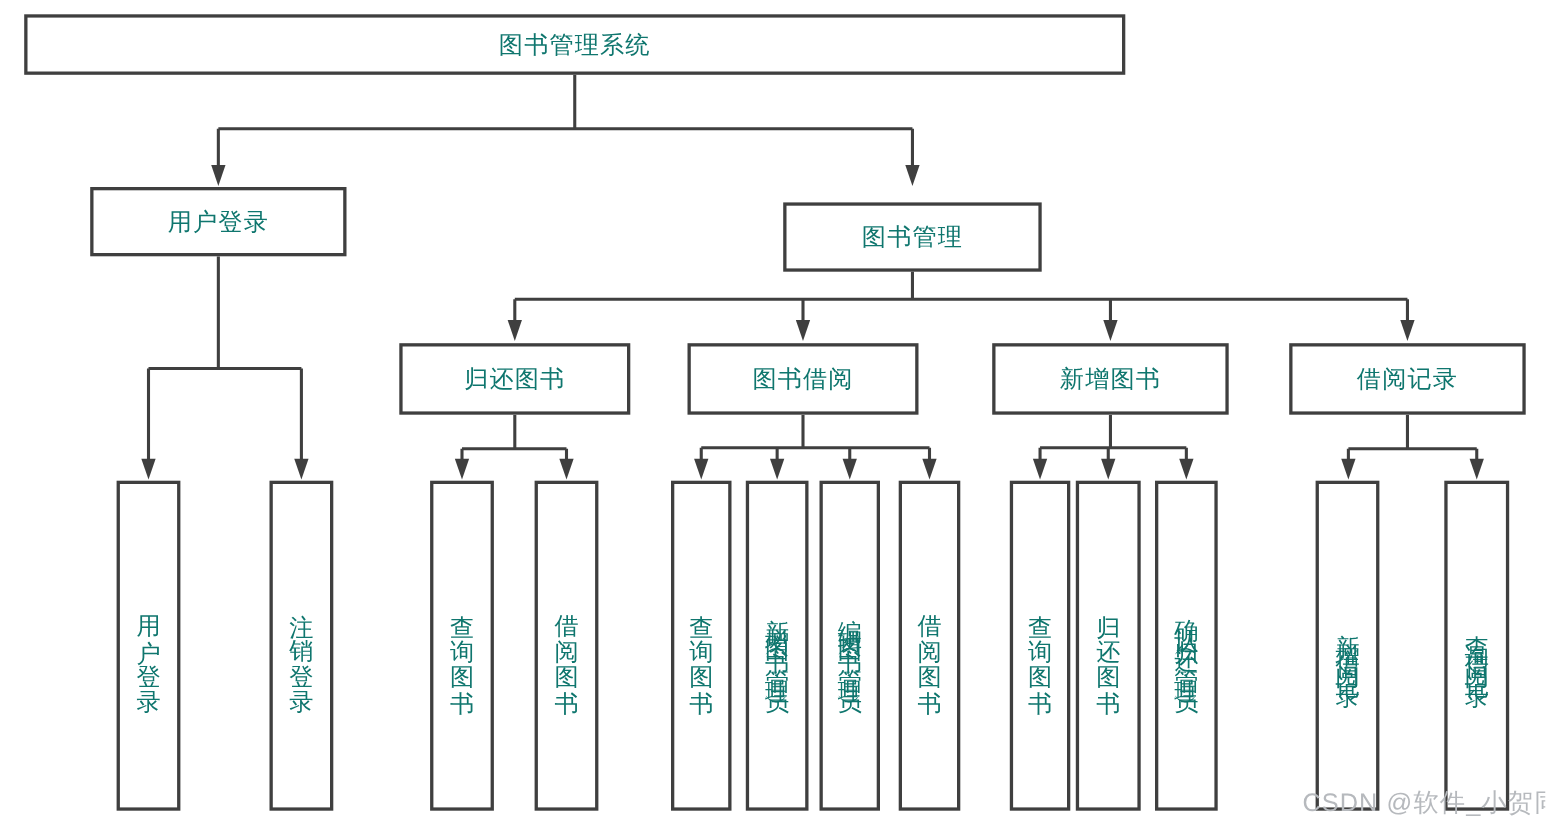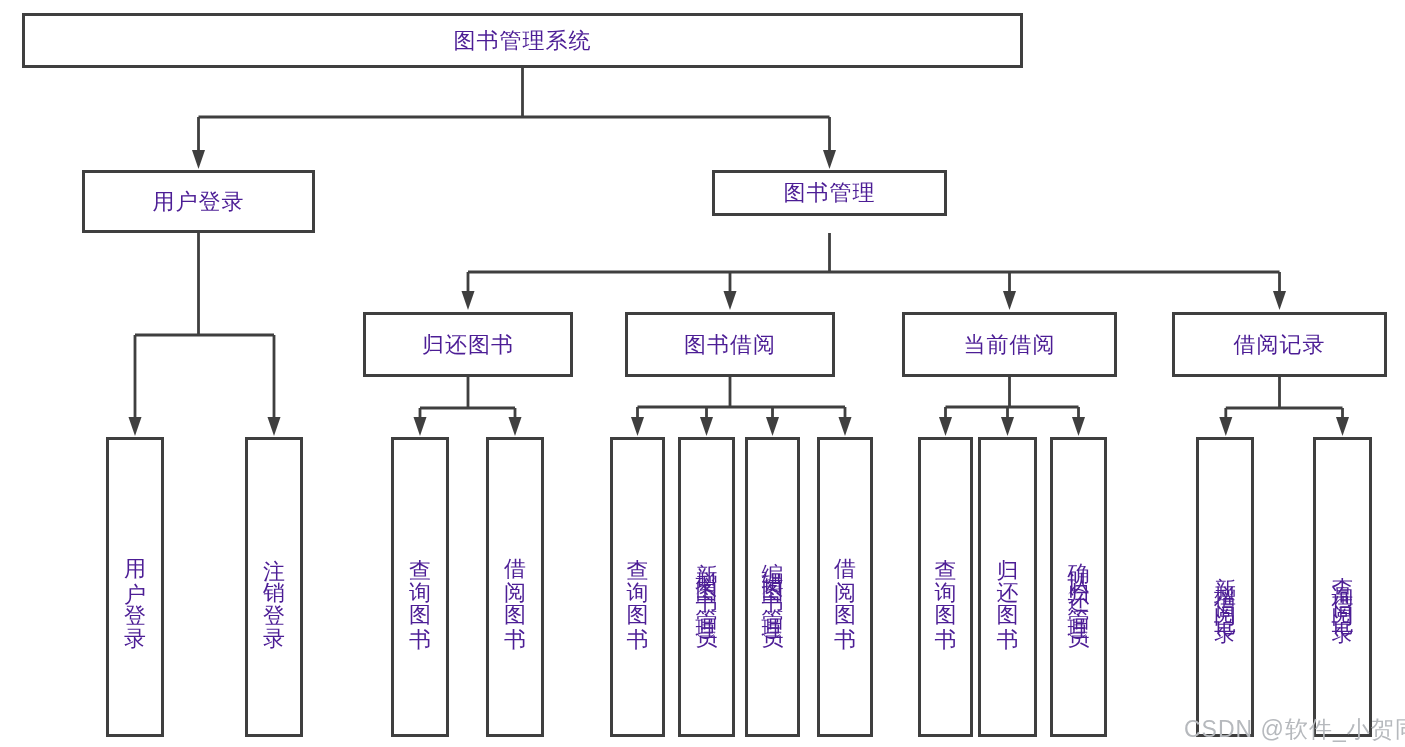--- a/index.html
+++ b/index.html
@@ -12,21 +12,21 @@
   }
   .wires { position:absolute; left:0; top:0; }
   .box {
     position:absolute;
     box-sizing:border-box;
     background:#ffffff;
     border:3px solid #3f3f3f;
     display:flex;
     align-items:center;
     justify-content:center;
-    color:#4c1d95;
+    color:#0f766e;
     font-size:22px;
     z-index:2;
   }
   .hlabel { white-space:nowrap; letter-spacing:1px; }
   .vtext {
     writing-mode:vertical-rl;
     text-orientation:mixed;
     line-height:1;
     letter-spacing:0.42em;
     white-space:nowrap;
@@ -80,32 +80,32 @@
     </g>
   </svg>
 
   <div class="box" style="left:22px;top:13px;width:1001px;height:55px">
     <span class="hlabel">图书管理系统</span>
   </div>
 
   <div class="box" style="left:82px;top:170px;width:233px;height:63px">
     <span class="hlabel">用户登录</span>
   </div>
-  <div class="box" style="left:712px;top:170px;width:235px;height:46px">
+  <div class="box" style="left:712px;top:184px;width:235px;height:63px">
     <span class="hlabel">图书管理</span>
   </div>
 
   <div class="box" style="left:363px;top:312px;width:210px;height:65px">
     <span class="hlabel">归还图书</span>
   </div>
   <div class="box" style="left:625px;top:312px;width:210px;height:65px">
     <span class="hlabel">图书借阅</span>
   </div>
   <div class="box" style="left:902px;top:312px;width:215px;height:65px">
-    <span class="hlabel">当前借阅</span>
+    <span class="hlabel">新增图书</span>
   </div>
   <div class="box" style="left:1172px;top:312px;width:215px;height:65px">
     <span class="hlabel">借阅记录</span>
   </div>
 
   <div class="box leaf" style="left:106px;top:437px;width:58px;height:300px">
     <span class="vtext wide">用户登录</span>
   </div>
   <div class="box leaf" style="left:245px;top:437px;width:58px;height:300px">
     <span class="vtext wide">注销登录</span>

